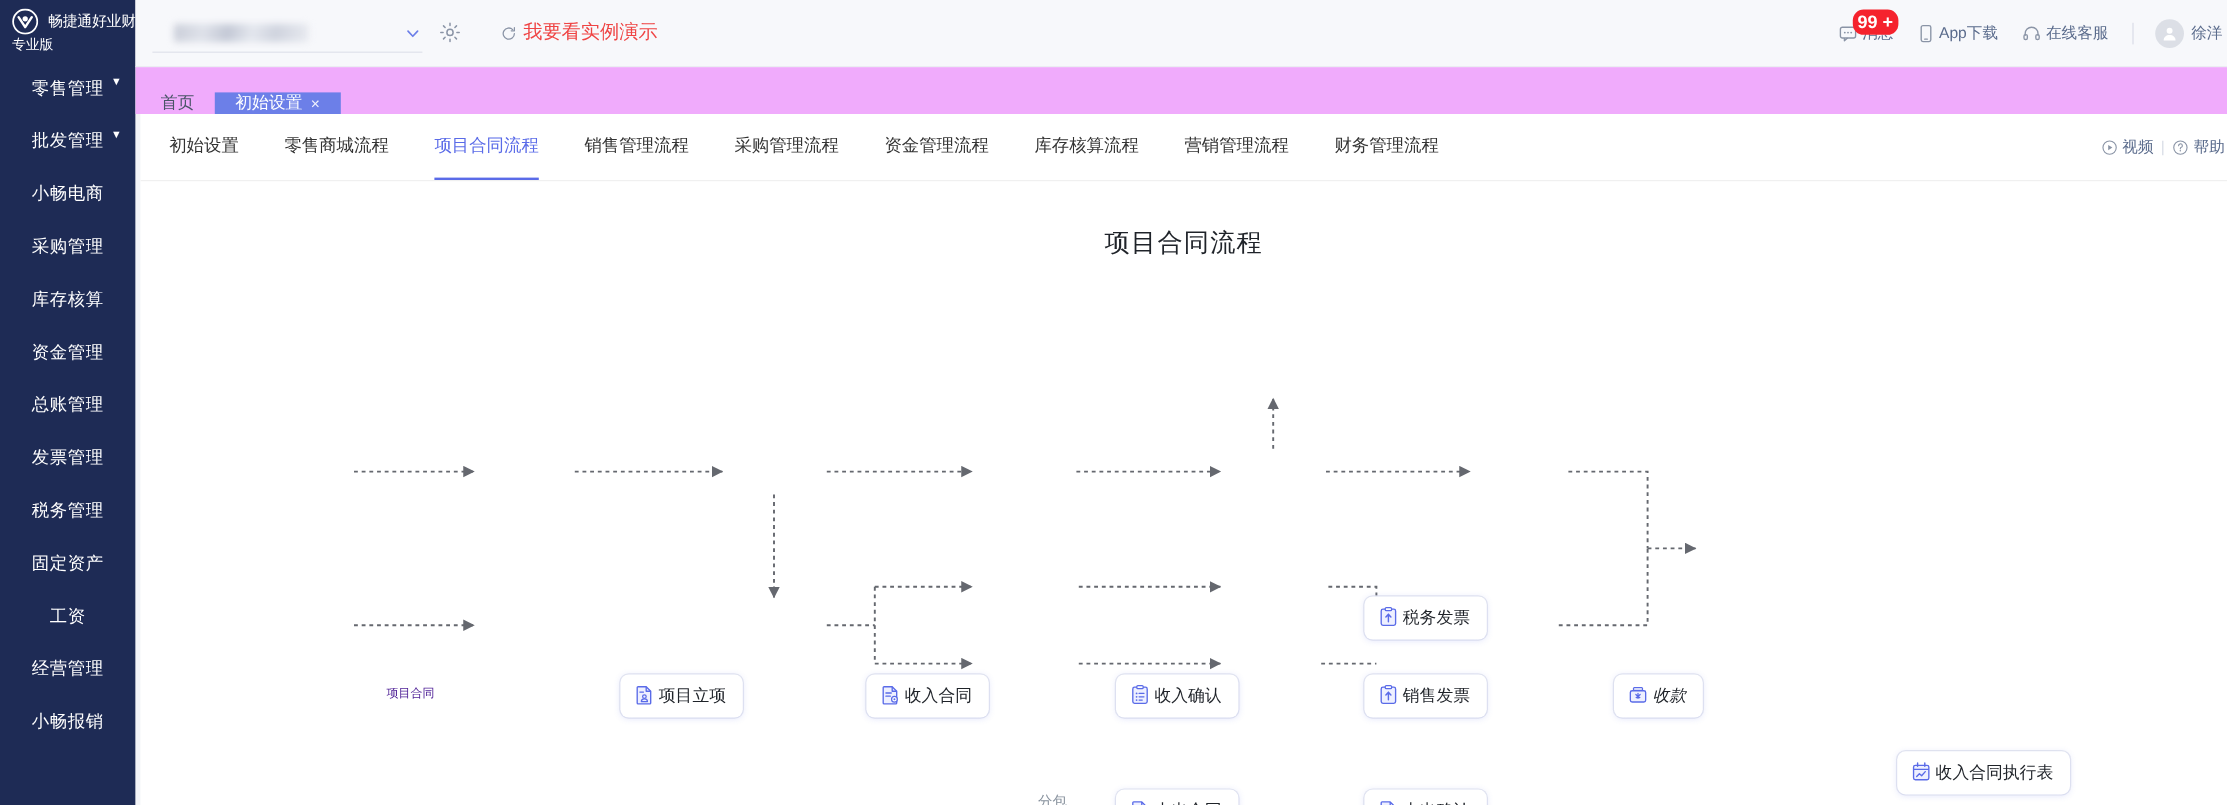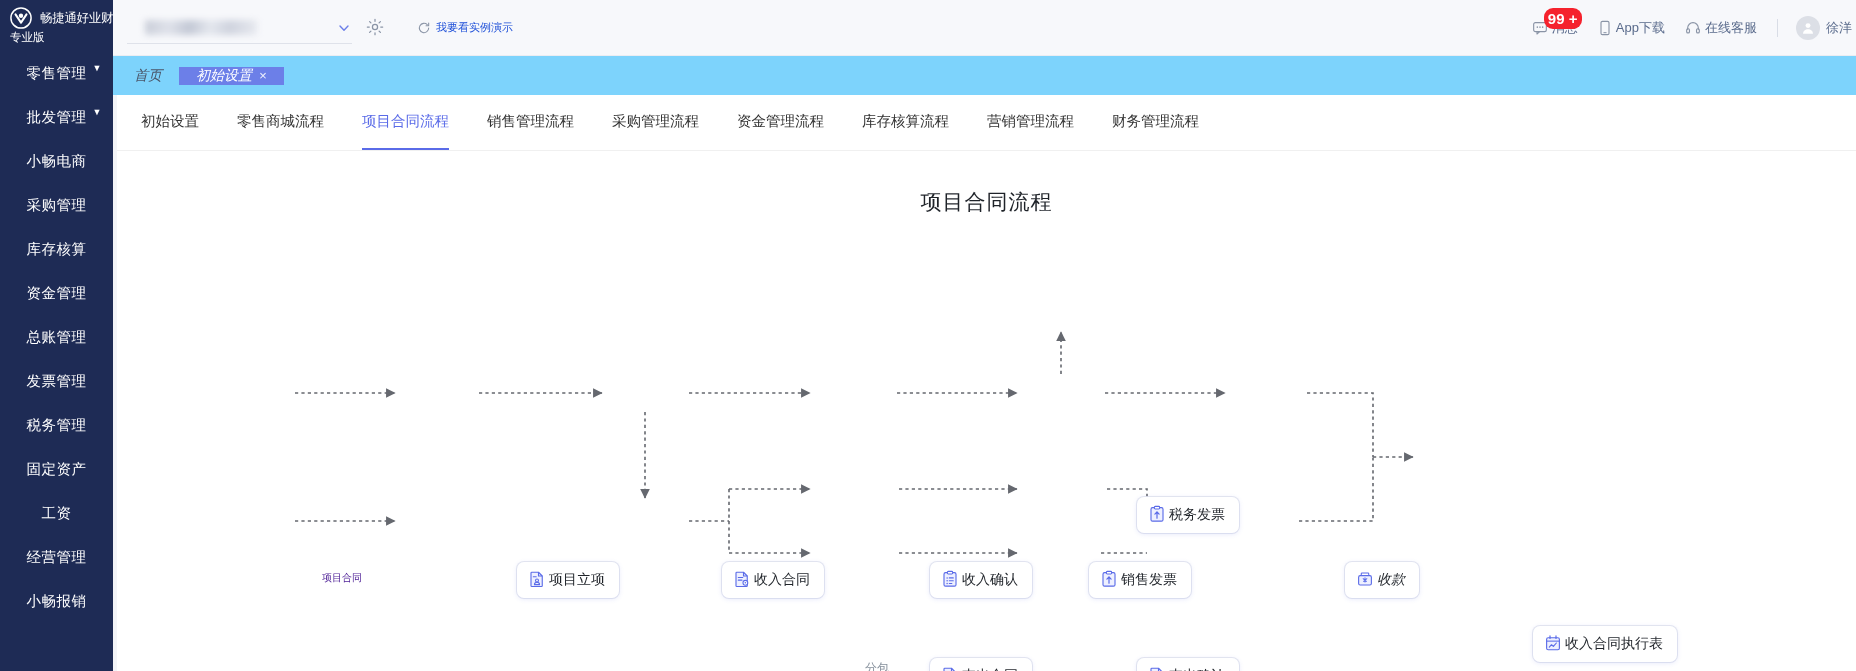--- a/index.html
+++ b/index.html
@@ -48,41 +48,41 @@
   }
   .org-blur {
     width: 112px; height: 15px; margin-left: 18px; border-radius: 2px;
     background: linear-gradient(100deg,#c9cdd8 0%, #dfe2ea 22%, #c3c8d5 40%, #e4e7ee 58%, #cfd3de 75%, #e8eaf0 100%);
     filter: blur(3px);
   }
   .chev-down { position: absolute; right: 2px; top: 9px; width: 12px; height: 12px; }
   .gear-btn { margin-left: 13px; width: 22px; height: 22px; cursor: pointer; }
   .demo-link {
     margin-left: 30px; display: flex; align-items: center; gap: 5px;
-    color: #1d4ed8; font-size: 11px; cursor: pointer; text-align: right;
+    color: #ef4444; font-size: 16px; cursor: pointer; text-align: right;
   }
   .topbar-right { margin-left: auto; display: flex; align-items: center; padding-right: 4px; }
   .tb-item {
     display: flex; align-items: center; gap: 4px; margin-left: 20px;
     color: #5a6b8c; font-size: 13px; cursor: pointer; position: relative;
   }
   .badge {
     position: absolute; top: -11px; left: 12px;
     background: #f5222d; color: #fff; font-size: 15px; line-height: 1;
     padding: 3px 5px 3px 4px; border-radius: 9px; font-weight: bold; white-space: nowrap;
   }
   .tb-divider { width: 1px; height: 18px; background: #d9dde6; margin-left: 20px; }
   .avatar {
     width: 24px; height: 24px; border-radius: 50%; background: #dcdfe6;
     margin-left: 18px; display: flex; align-items: center; justify-content: center;
   }
   .user-name { margin-left: 6px; color: #5a6b8c; font-size: 13px; }
 
   
-  .pagetabs { height: 39px; background: #7dd3fc; display: flex; align-items: center; padding-left: 4px; font-style: italic; }
+  .pagetabs { height: 39px; background: #f0abfc; display: flex; align-items: flex-end; padding-left: 4px; }
   .ptab {
     min-width: 54px; padding: 0 17px; display: flex; align-items: center; justify-content: center;
     font-size: 14px; color: #4a5568; cursor: pointer; gap: 7px;
   }
   .ptab.active { background: #6c7fe8; color: #ffffff; }
   .ptab .x { font-size: 13px; opacity: .9; }
 
   
   .content {
     flex: 1; background: #ffffff; margin: 0 0 0 4px; position: relative; overflow: hidden;
@@ -297,20 +297,38 @@
         <div class="stab">
             <span>库存核算流程</span>
           </div>
         <div class="stab">
             <span>营销管理流程</span>
           </div>
         <div class="stab">
             <span>财务管理流程</span>
           </div>
 
+        <div class="subtabs-right">
+          <span class="sr-item">
+            <svg width="14" height="14" viewBox="0 0 24 24">
+              <circle cx="12" cy="12" r="9.5" fill="none" stroke="#8a94a6" stroke-width="1.6"></circle>
+              <path d="M10 8.2l6 3.8-6 3.8z" fill="#8a94a6"></path>
+            </svg>
+            <span>视频</span>
+          </span>
+          <span class="sr-sep">|</span>
+          <span class="sr-item">
+            <svg width="14" height="14" viewBox="0 0 24 24">
+              <circle cx="12" cy="12" r="9.5" fill="none" stroke="#8a94a6" stroke-width="1.6"></circle>
+              <path d="M9.4 9.3a2.7 2.7 0 1 1 3.4 2.6c-.6.2-.9.7-.9 1.3v.6" fill="none" stroke="#8a94a6" stroke-width="1.6" stroke-linecap="round"></path>
+              <circle cx="11.9" cy="16.6" r="1.05" fill="#8a94a6"></circle>
+            </svg>
+            <span>帮助</span>
+          </span>
+        </div>
       </div>
 
       <h2 class="flow-title">项目合同流程</h2>
 
       <div class="canvas">
 
         <svg class="conn" style="left:0; top:0; width:1743px; height:430px;" viewBox="0 0 1743 430">
           <defs>
             <marker id="ar" markerWidth="7" markerHeight="7" refX="5.6" refY="3" orient="auto">
               <path d="M0,0 L6,3 L0,6 z" fill="#65686f"></path>
@@ -390,21 +408,21 @@
               <line x1="11" y1="10.5" x2="16.4" y2="10.5" stroke="#5a6be8" stroke-width="1.4" stroke-linecap="round"></line>
               <circle cx="8.2" cy="14.2" r="1" fill="#5a6be8"></circle>
               <line x1="11" y1="14.2" x2="16.4" y2="14.2" stroke="#5a6be8" stroke-width="1.4" stroke-linecap="round"></line>
               <circle cx="8.2" cy="17.9" r="1" fill="#5a6be8"></circle>
               <line x1="11" y1="17.9" x2="14.5" y2="17.9" stroke="#5a6be8" stroke-width="1.4" stroke-linecap="round"></line>
             </svg>
           </span>
           <span>收入确认</span>
         </div>
 
-        <div class="node" style="left:972px; top:346px;">
+        <div class="node" style="left:1020px; top:346px;">
           <span>
             <svg width="18" height="18" viewBox="0 0 24 24">
               <rect x="4" y="3.5" width="16" height="18" rx="2" fill="#eef0ff" stroke="#5a6be8" stroke-width="1.5"></rect>
               <rect x="8.5" y="1.8" width="7" height="3.4" rx="1.1" fill="#ffffff" stroke="#5a6be8" stroke-width="1.4"></rect>
               <path d="M12 17.5V9.8M12 9.2l-2.8 2.9M12 9.2l2.8 2.9" fill="none" stroke="#5a6be8" stroke-width="1.6" stroke-linecap="round" stroke-linejoin="round"></path>
             </svg>
           </span>
           <span>销售发票</span>
         </div>
 
@@ -423,21 +441,21 @@
           <span>
             <svg width="18" height="18" viewBox="0 0 24 24">
               <rect x="3.5" y="7.5" width="17" height="12.5" rx="2" fill="#eef0ff" stroke="#5a6be8" stroke-width="1.5"></rect>
               <rect x="7" y="4" width="10" height="3.2" rx="1" fill="#ffffff" stroke="#5a6be8" stroke-width="1.4"></rect>
               <path d="M12 10.3v5.6M9.6 11.6L12 13.9l2.4-2.3M10 15h4" stroke="#5a6be8" stroke-width="1.4" fill="none" stroke-linecap="round" stroke-linejoin="round"></path>
             </svg>
           </span>
           <span>收款</span>
         </div>
 
-        <div class="node" style="left:1416px; top:410px;">
+        <div class="node" style="left:1464px; top:410px;">
           <span>
             <svg width="18" height="18" viewBox="0 0 24 24">
               <rect x="3.5" y="5" width="17" height="16" rx="2" fill="#eef0ff" stroke="#5a6be8" stroke-width="1.5"></rect>
               <line x1="3.5" y1="9.5" x2="20.5" y2="9.5" stroke="#5a6be8" stroke-width="1.4"></line>
               <line x1="8" y1="2.5" x2="8" y2="6" stroke="#5a6be8" stroke-width="1.6" stroke-linecap="round"></line>
               <line x1="16" y1="2.5" x2="16" y2="6" stroke="#5a6be8" stroke-width="1.6" stroke-linecap="round"></line>
               <path d="M7 17.5l3-3.2 2.5 2.3 4-4.6" fill="none" stroke="#5a6be8" stroke-width="1.5" stroke-linecap="round" stroke-linejoin="round"></path>
             </svg>
           </span>
           <span>收入合同执行表</span>

